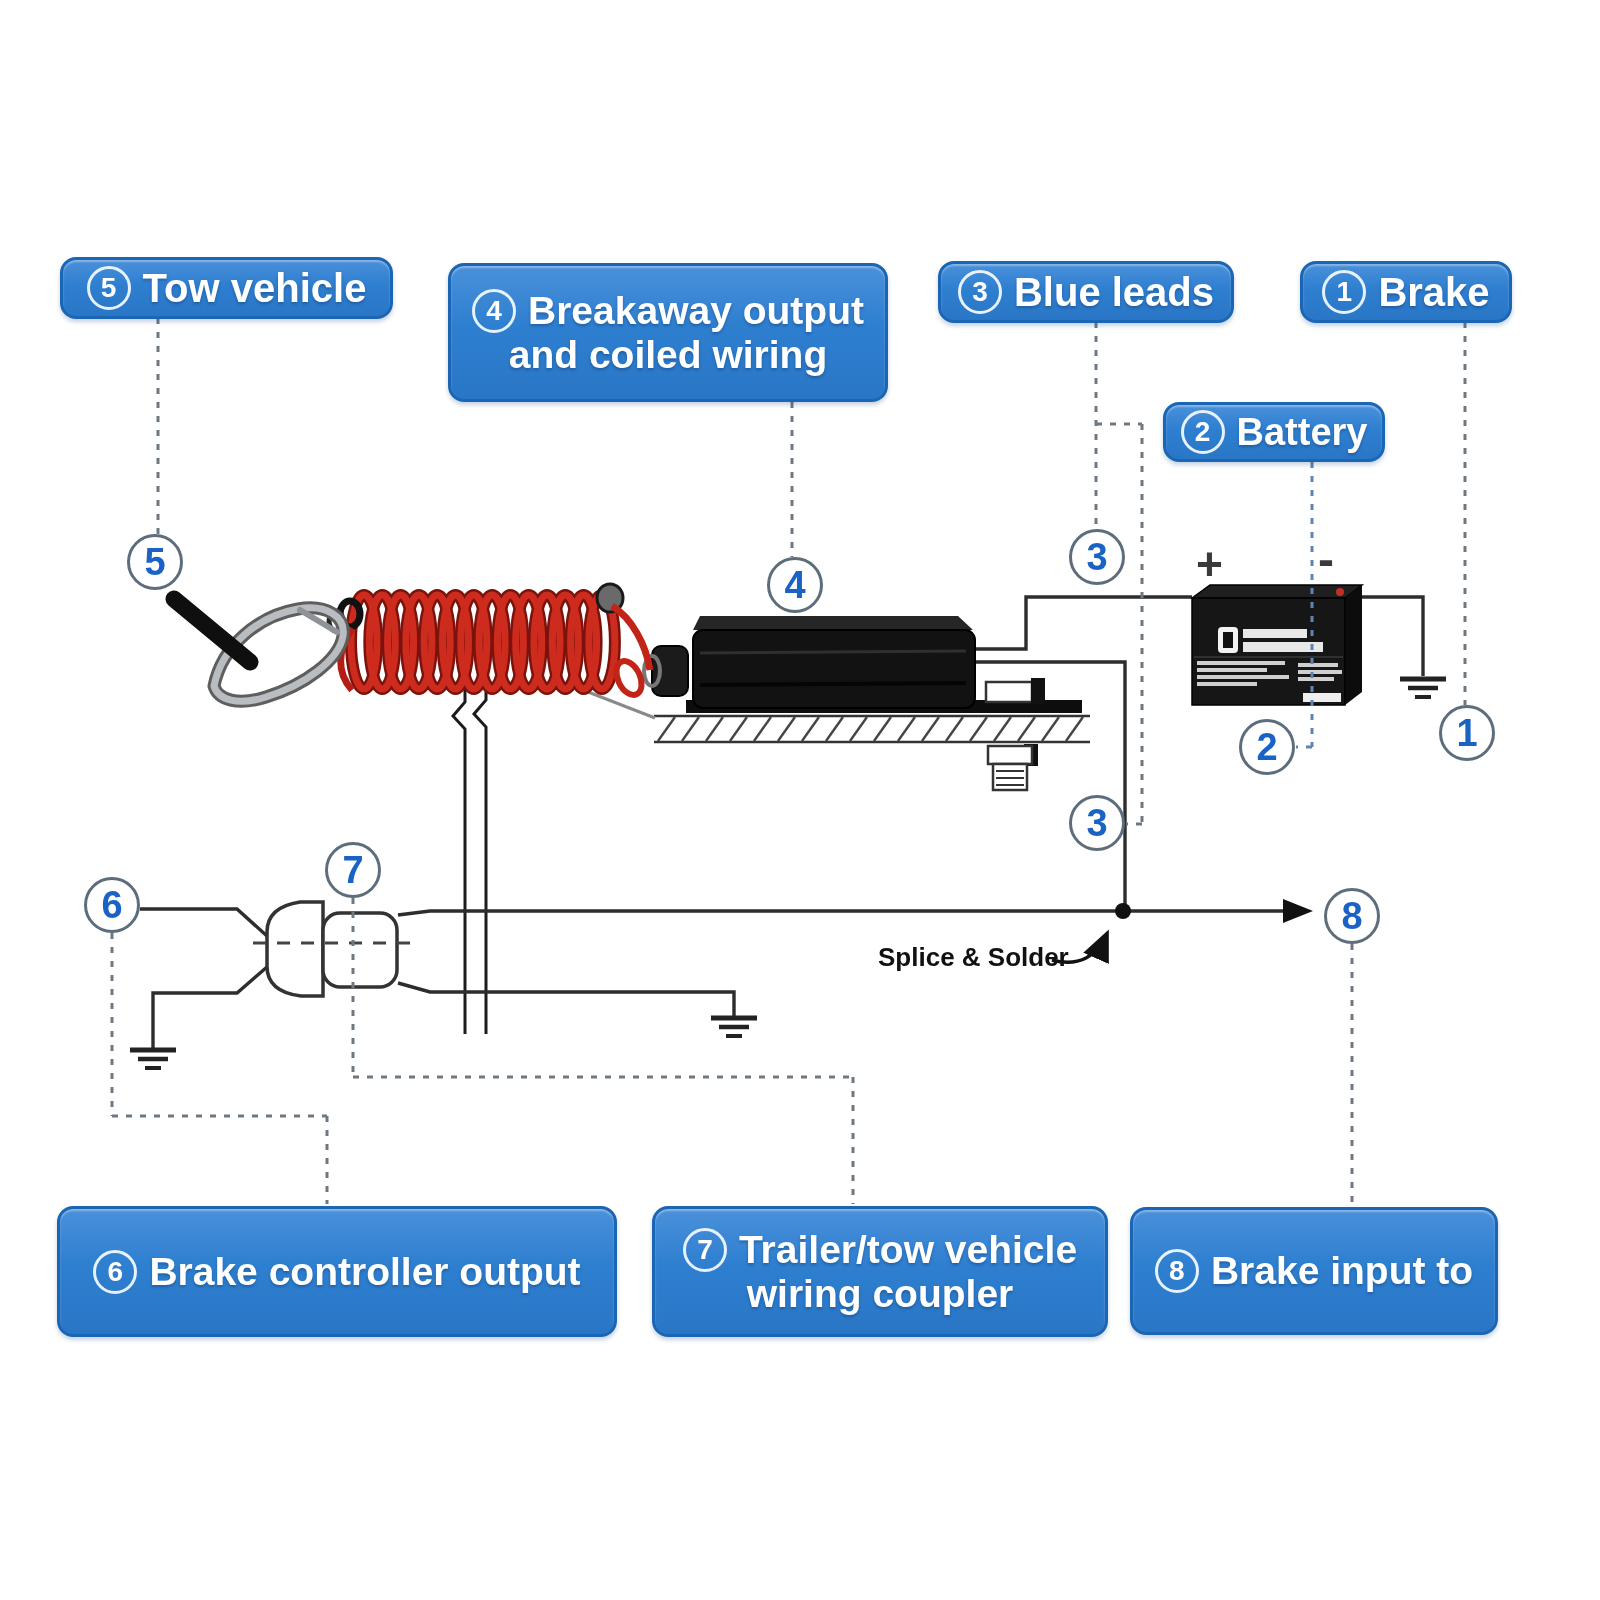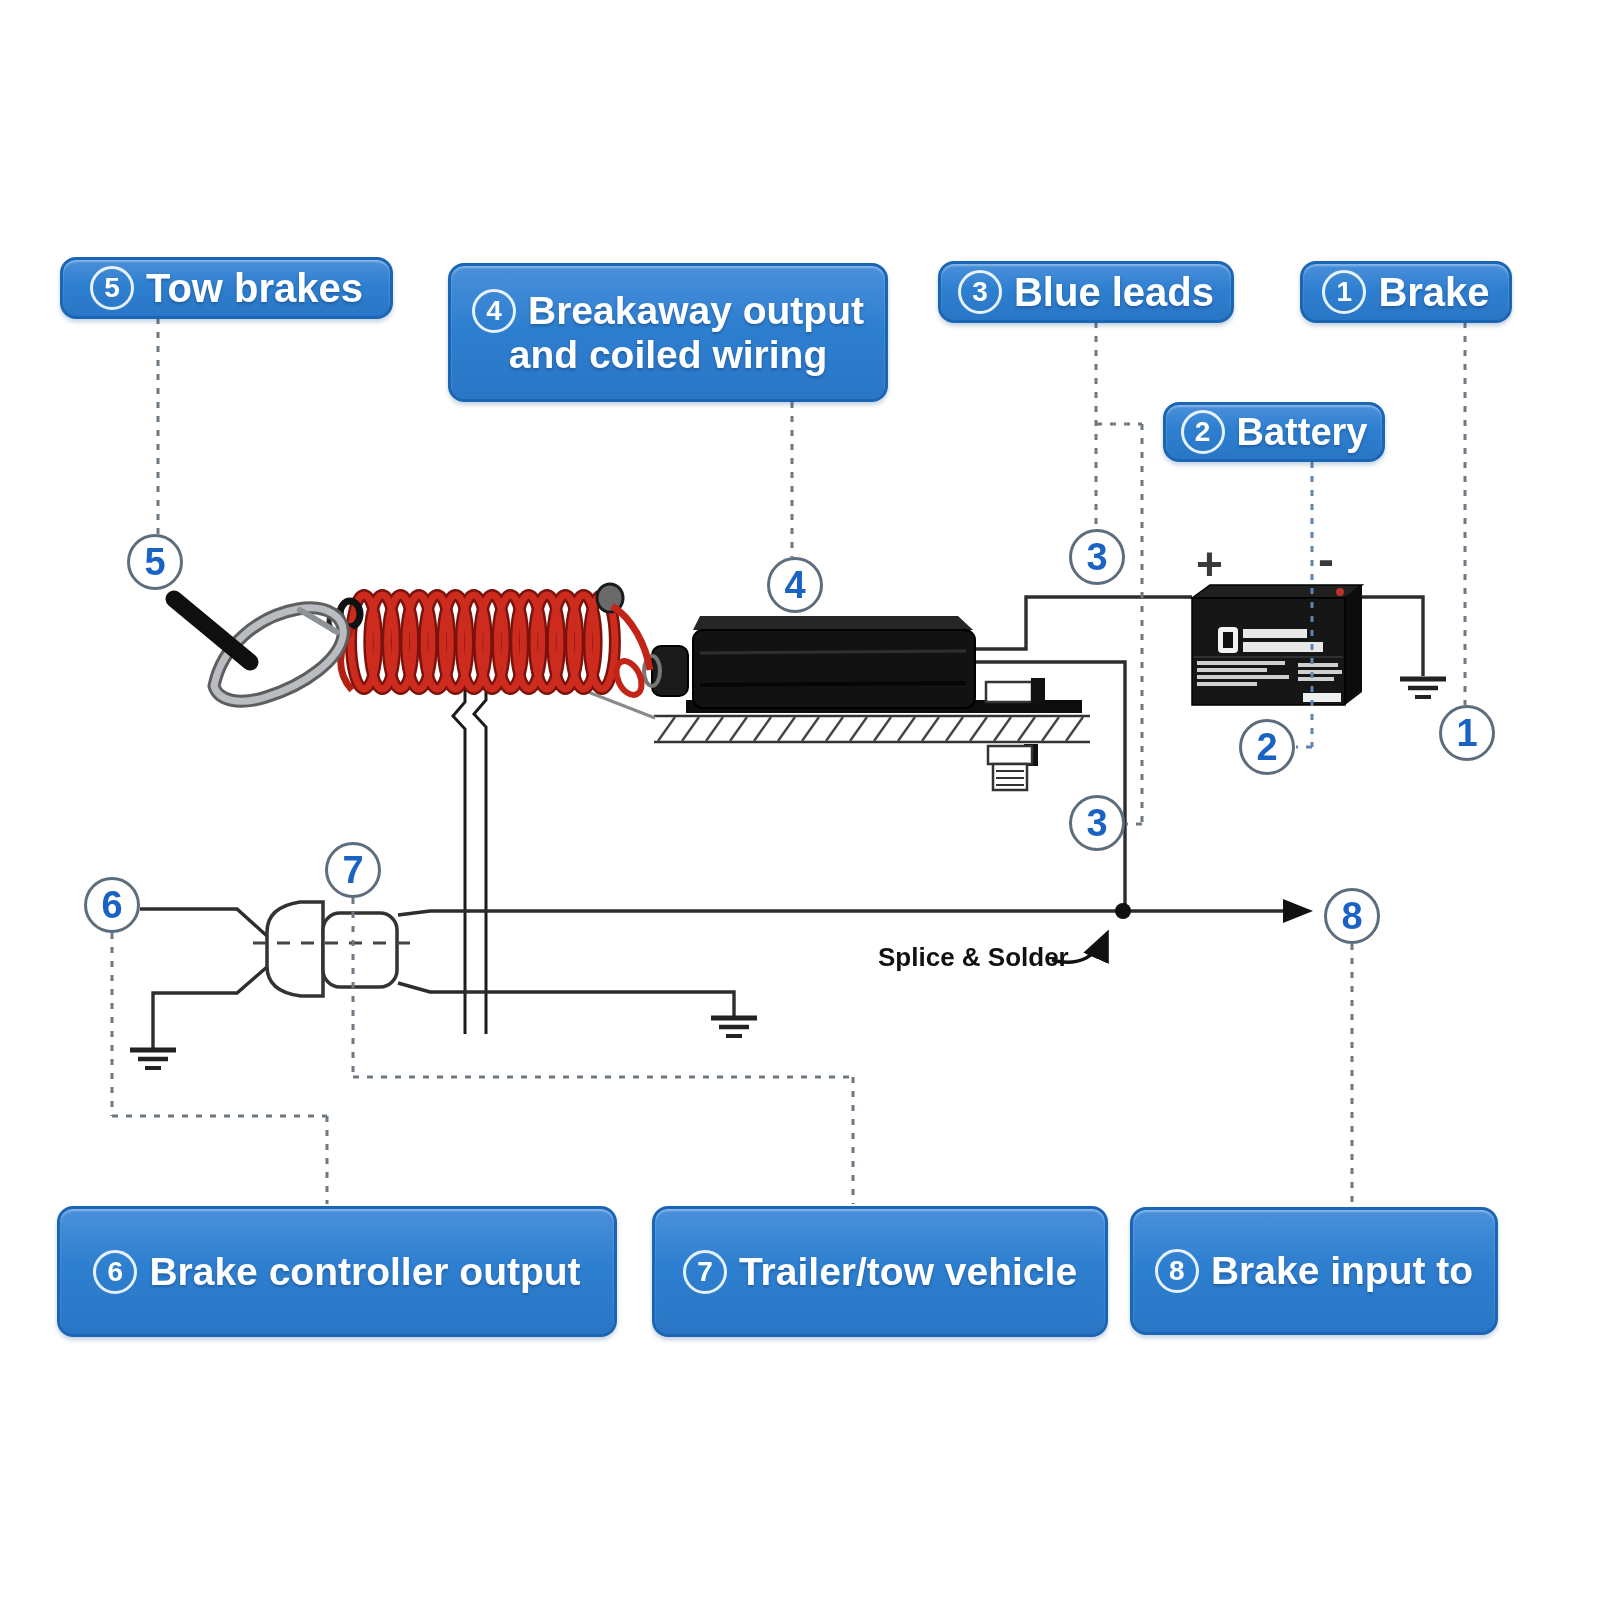--- a/index.html
+++ b/index.html
@@ -201,21 +201,21 @@
     </g>
 
     <circle cx="1123" cy="911" r="8" fill="#111"></circle>
     <text x="878" y="966" font-size="26" font-weight="bold" fill="#111">Splice &amp; Solder</text>
     <path d="M1052,960 C1080,968 1098,954 1106,936" fill="none" stroke="#111" stroke-width="3.5" marker-end="url(#ah)"></path>
   </svg>
 
   <div class="label single" style="left:60px;top:257px;width:333px;height:62px;">
     <div class="line">
         <span class="ring">5</span>
-        <span>Tow brakes</span>
+        <span>Tow vehicle</span>
       </div>
   </div>
   <div class="label double" style="left:448px;top:263px;width:440px;height:139px;">
     <div class="line">
         <span class="ring">4</span>
         <span>Breakaway output</span>
       </div>
     <div class="line">
         <span>and coiled wiring</span>
       </div>
@@ -241,20 +241,23 @@
   <div class="label double" style="left:57px;top:1206px;width:560px;height:131px;">
     <div class="line">
         <span class="ring">6</span>
         <span>Brake controller output</span>
       </div>
   </div>
   <div class="label double" style="left:652px;top:1206px;width:456px;height:131px;">
     <div class="line">
         <span class="ring">7</span>
         <span>Trailer/tow vehicle</span>
+      </div>
+    <div class="line">
+        <span>wiring coupler</span>
       </div>
   </div>
   <div class="label double" style="left:1130px;top:1207px;width:368px;height:128px;">
     <div class="line">
         <span class="ring">8</span>
         <span>Brake input to</span>
       </div>
   </div>
 
   <div class="callout" style="left:127px;top:534px;">5</div>

